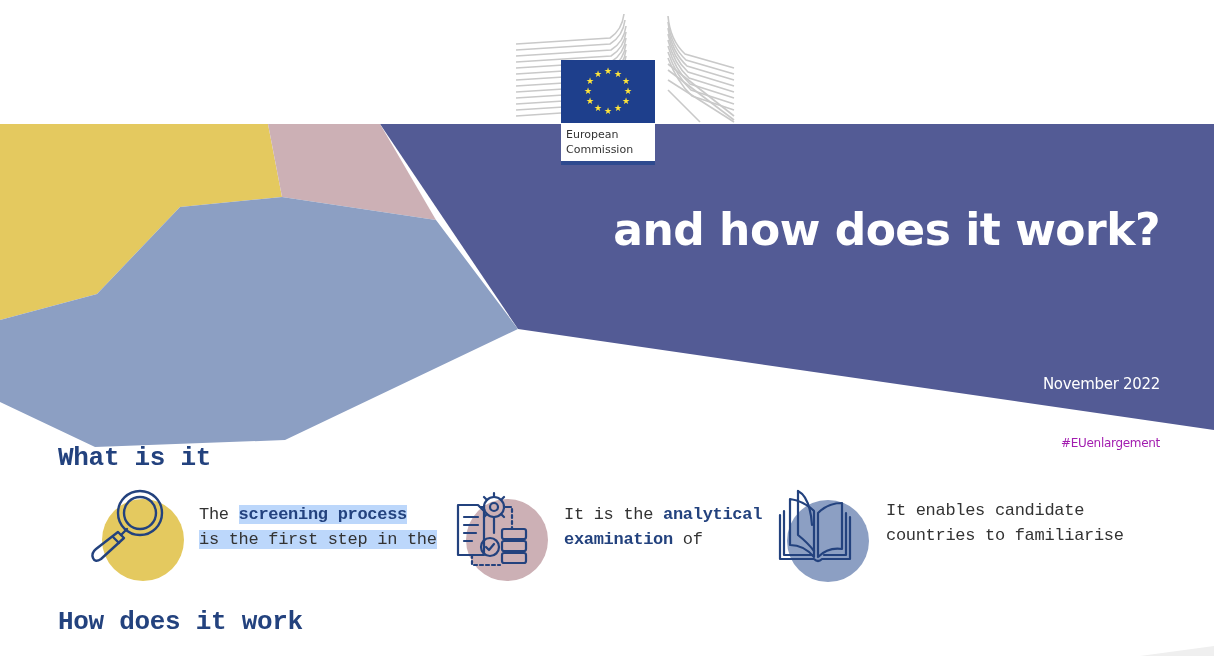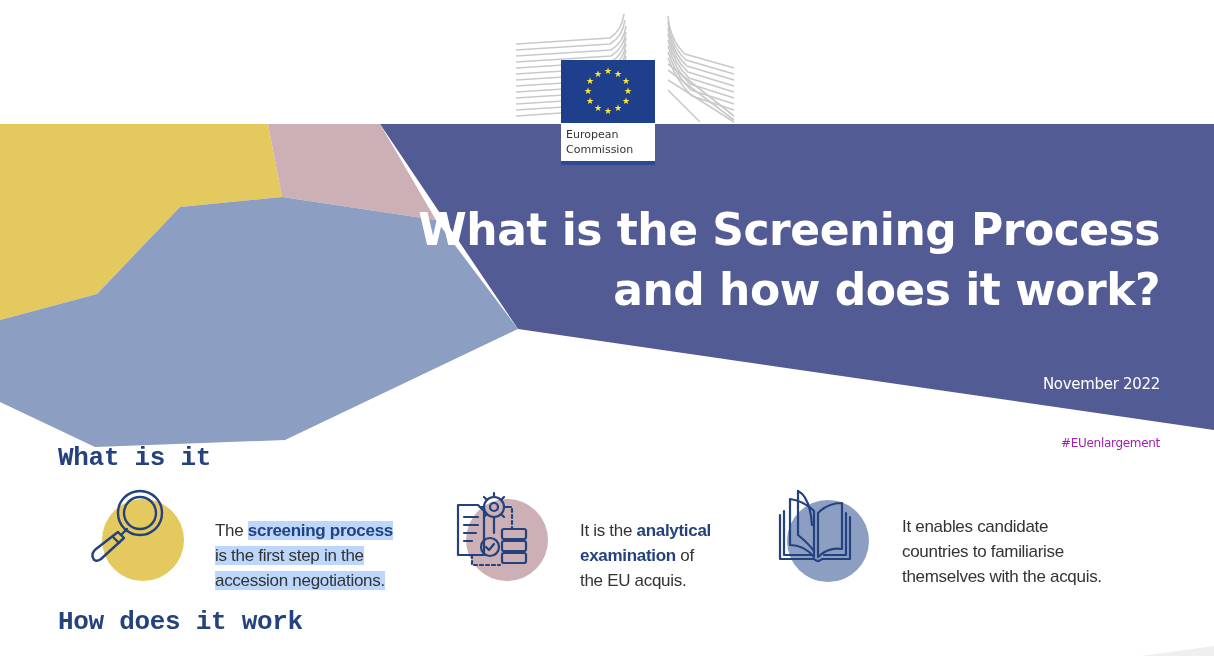--- a/index.html
+++ b/index.html
@@ -14,21 +14,21 @@
           font-family: "DejaVu Sans", sans-serif; letter-spacing: -0.3px; margin-top: 16px; }
   .hashtag { position: absolute; right: 54px; top: 436px; color: #a21caf; font-size: 12px;
              font-family: "DejaVu Sans", sans-serif; letter-spacing: -0.3px; }
   .section-heading { position: absolute; left: 58px; color: #23427e; font-weight: bold;
                      font-size: 26px; margin: 0; letter-spacing: -0.3px;
                      font-family: Liberation Mono, monospace; }
   .h-what { top: 443px; }
   .h-how { top: 607px; }
   .feature-icon { position: absolute; width: 110px; height: 100px; }
   .feature-text { position: absolute; color: #333333; font-size: 17px; line-height: 25px;
-                  font-family: Liberation Sans, sans-serif; letter-spacing: -0.3px; margin: 16px; }
+                  font-family: Liberation Mono, monospace; letter-spacing: -0.3px; margin: 0; }
   .feature-text .em { color: #23427e; font-weight: bold; }
   .sel { background: #bcd7fb; }
   .t1 { left: 199px; top: 502px; width: 220px; }
   .t2 { left: 564px; top: 502px; width: 190px; }
   .t3 { left: 886px; top: 498px; width: 280px; }
   .line { display: block; white-space: nowrap; }
 </style>
 </head>
 <body>
 
@@ -83,42 +83,40 @@
     <text x="80" y="74">★</text>
     <text x="88" y="67">★</text>
   </g>
   <rect x="51" y="113" width="94" height="38" fill="#ffffff"></rect>
   <rect x="51" y="151" width="94" height="4" fill="#2e4a8f"></rect>
   <text x="56" y="128" font-size="11" fill="#333" font-family="DejaVu Sans, sans-serif">European</text>
   <text x="56" y="143" font-size="11" fill="#333" font-family="DejaVu Sans, sans-serif">Commission</text>
 </svg>
 
 <h1 class="title">
-  <span class="line">What is the Screening Process</span>
   <span class="line">and how does it work?</span>
 </h1>
 <div class="date">November 2022</div>
 <div class="hashtag">#EUenlargement</div>
 
 <h2 class="section-heading h-what">What is it</h2>
 
 <svg class="feature-icon" style="left:85px; top:485px;" viewBox="0 0 110 100" xmlns="http://www.w3.org/2000/svg">
   <circle cx="58" cy="55" r="41" fill="#e4c95f"></circle>
   <g fill="none" stroke="#23427e" stroke-width="2.4" stroke-linecap="round" stroke-linejoin="round">
     <circle cx="55" cy="28" r="22"></circle>
     <circle cx="55" cy="28" r="16"></circle>
     <path d="M42 44 L36 50"></path>
     <path d="M33 47 L39 53 L16 74 Q10 78 8 73 Q6 68 11 64 Z"></path>
     <path d="M28 52 L34 58"></path>
   </g>
 </svg>
 <p class="feature-text t1">
   <span class="line"><span>The </span><span class="sel em">s</span><span class="sel em">creening process</span></span>
   <span class="line"><span class="sel">is the first step in the</span></span>
-  <span class="line"><span class="sel">accession negotiations.</span></span>
 </p>
 
 <svg class="feature-icon" style="left:450px; top:485px;" viewBox="0 0 110 100" xmlns="http://www.w3.org/2000/svg">
   <circle cx="57" cy="55" r="41" fill="#ccb0b5"></circle>
   <g fill="none" stroke="#23427e" stroke-width="2.2" stroke-linejoin="round" stroke-linecap="round">
     <path d="M8 20 L28 20 L34 26 L34 70 L8 70 Z"></path>
     <path d="M14 32 L28 32 M14 40 L28 40 M14 48 L26 48 M14 56 L22 56"></path>
     <circle cx="44" cy="22" r="10"></circle>
     <circle cx="44" cy="22" r="4"></circle>
     <path d="M44 8 L44 12 M44 32 L44 36 M30 22 L34 22 M54 22 L58 22 M34 12 L37 15 M51 29 L54 32 M54 12 L51 15 M37 29 L34 32"></path>
@@ -128,34 +126,32 @@
     <rect x="52" y="68" width="24" height="10" rx="2"></rect>
     <path d="M44 36 L44 48"></path>
     <circle cx="40" cy="62" r="9"></circle>
     <path d="M36 62 L39 65 L44 59"></path>
     <path d="M22 70 L22 80 L50 80" stroke-dasharray="3 3"></path>
   </g>
 </svg>
 <p class="feature-text t2">
   <span class="line"><span>It is the </span><span class="em">analytical</span></span>
   <span class="line"><span class="em">examination</span><span> of</span></span>
-  <span class="line"><span>the EU acquis.</span></span>
 </p>
 
 <svg class="feature-icon" style="left:770px; top:485px;" viewBox="0 0 110 100" xmlns="http://www.w3.org/2000/svg">
   <circle cx="58" cy="56" r="41" fill="#8c9fc3"></circle>
   <g fill="none" stroke="#23427e" stroke-width="2.2" stroke-linejoin="round" stroke-linecap="round">
     <path d="M10 30 L10 74 L44 74 Q48 78 52 74 L80 74 L80 32"></path>
     <path d="M14 26 L14 70 L42 70"></path>
     <path d="M76 28 L76 70 L54 70"></path>
     <path d="M20 14 L20 60 Q34 60 44 72 L44 26 Q34 16 20 14 Z"></path>
     <path d="M28 6 Q40 12 42 40"></path>
     <path d="M28 6 L28 50 Q38 58 44 66"></path>
     <path d="M48 72 L48 28 Q58 18 72 18 L72 64 Q58 62 48 72"></path>
   </g>
 </svg>
 <p class="feature-text t3">
   <span class="line">It enables candidate</span>
   <span class="line">countries to familiarise</span>
-  <span class="line">themselves with the acquis.</span>
 </p>
 
 <h2 class="section-heading h-how">How does it work</h2>
 
 </body></html>

